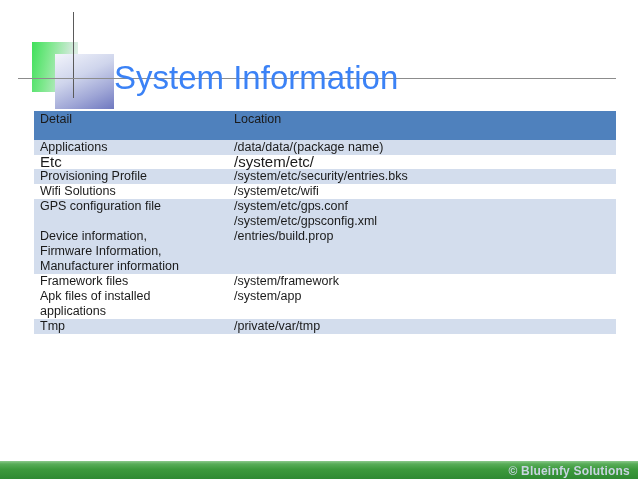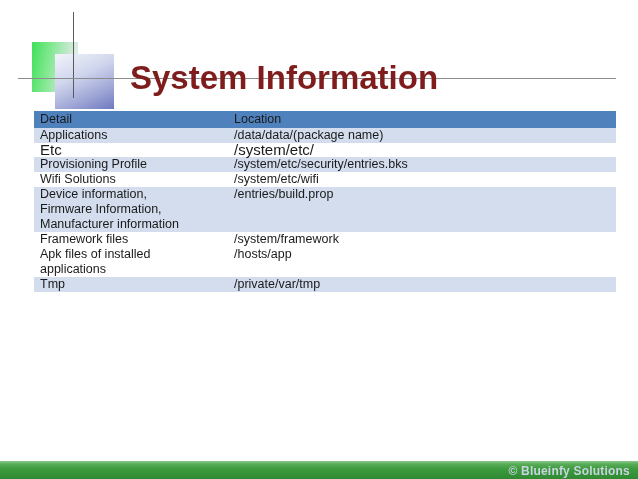--- a/index.html
+++ b/index.html
@@ -53,27 +53,27 @@
   .title-rule {
     position: absolute;
     left: 18px;
     top: 78px;
     width: 598px;
     height: 1px;
     background: #8c8c8c;
   }
   .slide-title {
     position: absolute;
-    left: 130px;
+    left: 114px;
     top: 36px;
     width: 480px;
     font-size: 33px;
     line-height: 40px;
-    color: #7f1d1d;
-    font-weight: bold;
+    color: #3b82f6;
+    font-weight: normal;
     letter-spacing: 0px;
     white-space: nowrap;
   }
 
   
   .info-table {
     position: absolute;
     left: 34px;
     top: 111px;
     width: 582px;
@@ -89,21 +89,21 @@
     font-size: 12.5px;
   }
   .col-detail { width: 194px; }
   .col-location { width: 388px; }
 
   thead th {
     background: #4f81bd;
     color: #ffffff;
     font-weight: bold;
     font-size: 11.5px;
-    height: 17px;
+    height: 29px;
     line-height: 17px;
     padding-top: 0;
   }
 
   tbody tr td {
     line-height: 15px;
     padding-top: 3px;
     padding-bottom: 3px;
   }
   tr.shade td { background: #d3dded; }
@@ -184,20 +184,29 @@
       <tr class="plain">
         <td>
           <span class="line">Wifi Solutions</span>
         </td>
         <td>
           <span class="line">/system/etc/wifi</span>
         </td>
       </tr>
       <tr class="shade">
         <td>
+          <span class="line">GPS configuration file</span>
+        </td>
+        <td>
+          <span class="line">/system/etc/gps.conf</span>
+          <span class="line">/system/etc/gpsconfig.xml</span>
+        </td>
+      </tr>
+      <tr class="shade">
+        <td>
           <span class="line">Device information,</span>
           <span class="line">Firmware Information,</span>
           <span class="line">Manufacturer information</span>
         </td>
         <td>
           <span class="line">/entries/build.prop</span>
         </td>
       </tr>
       <tr class="plain">
         <td>
@@ -206,21 +215,21 @@
         <td>
           <span class="line">/system/framework</span>
         </td>
       </tr>
       <tr class="plain">
         <td>
           <span class="line">Apk files of installed</span>
           <span class="line">applications</span>
         </td>
         <td>
-          <span class="line">/hosts/app</span>
+          <span class="line">/system/app</span>
         </td>
       </tr>
       <tr class="shade">
         <td>
           <span class="line">Tmp</span>
         </td>
         <td>
           <span class="line">/private/var/tmp</span>
         </td>
       </tr>

